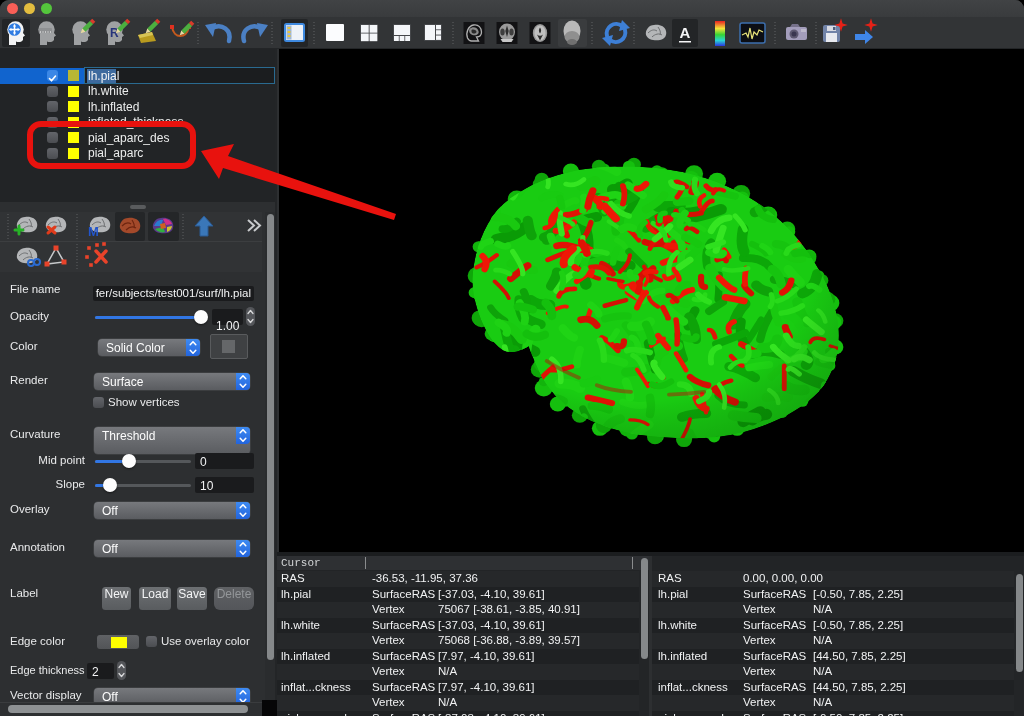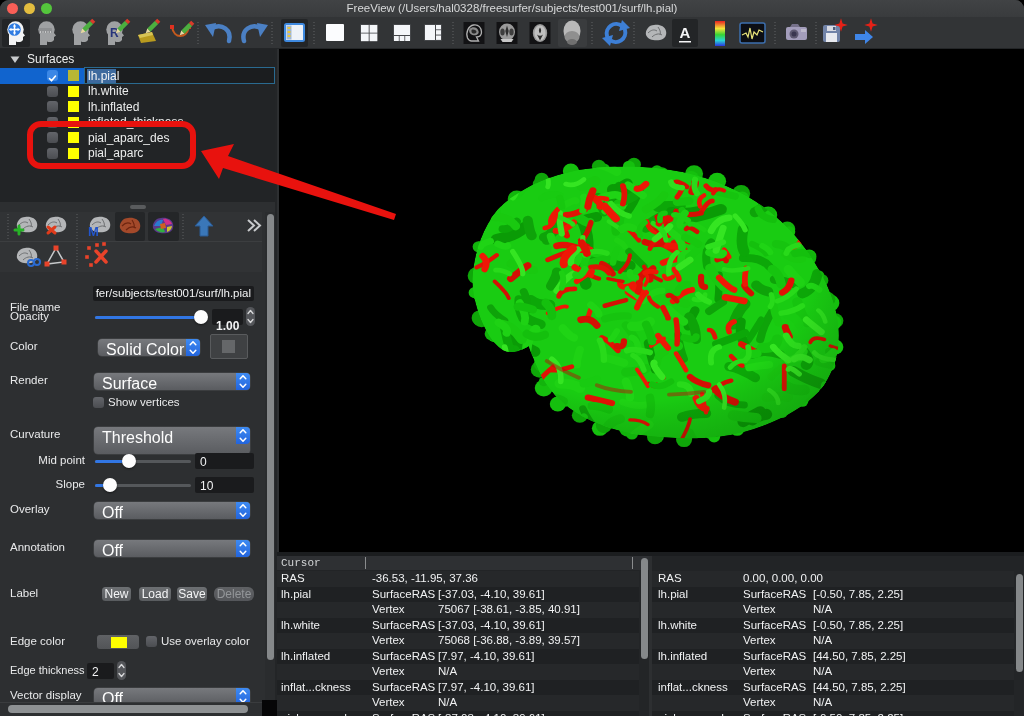--- a/index.html
+++ b/index.html
@@ -13,40 +13,39 @@
 #toolbar{left:0;top:17px;width:1024px;height:32px;background:#323436;border-bottom:1px solid #232527;}
 #lpanel{left:0;top:49px;width:277px;height:667px;background:#2d2f31;border-right:2px solid #232527;}
 #tree{left:0;top:0;width:275px;height:153px;background:#222426;}
 .trow{left:0;width:275px;height:15.5px;color:#eceded;font-size:12px;}
 .cb{position:absolute;width:11px;height:11px;border-radius:3px;background:linear-gradient(#63656a,#4b4d51);left:47px;top:2px;}
 .sw{position:absolute;width:11px;height:11px;left:68px;top:2px;background:#ffff00;}
 .tlabel{position:absolute;left:88px;top:0.5px;}
 .lab{color:#e9eaeb;font-size:11.5px;}
 .vbox{background:#1a1b1d;color:#f2f3f4;font-size:12px;border-radius:2px;}
 .combo{border-radius:4px;background:linear-gradient(#77797d,#5a5c60);box-shadow:0 0 0 0.5px #4a4c4e;}
-.combotext{position:absolute;left:8px;top:1.5px;color:#fdfdfd;font-size:16px;}
+.combotext{position:absolute;left:8px;top:1.5px;color:#fdfdfd;font-size:12px;}
 .combocap{position:absolute;right:0;top:0;width:14px;border-radius:0 4px 4px 0;background:linear-gradient(#3e8bf2,#2264dd);}
 .knob{width:14px;height:14px;border-radius:50%;background:#fdfdfd;box-shadow:0 1px 2px rgba(0,0,0,0.5);}
-.btn{position:absolute;height:14px;border-radius:3.5px;background:linear-gradient(#6d7073,#595c5f);color:#f4f5f6;font-size:12px;text-align:center;line-height:14px;}
+.btn{position:absolute;height:23px;border-radius:3.5px;background:linear-gradient(#6d7073,#595c5f);color:#f4f5f6;font-size:12px;text-align:center;line-height:14px;}
 .ckb{position:absolute;width:11px;height:11px;border-radius:3px;background:linear-gradient(#63656a,#4b4d51);}
 #view{left:279px;top:49px;width:745px;height:503px;background:#000;}
 #botsplit{left:277px;top:552px;width:747px;height:4px;background:#1b1d1f;}
 .ipanel{top:556px;height:160px;background:#222426;overflow:hidden;}
 .hdr{position:absolute;left:0;top:0;width:100%;height:14px;background:#2e3033;color:#d3d5d7;font-size:11px;font-family:Liberation Mono, monospace;}
 .irow{position:absolute;width:100%;height:15.5px;font-size:11.5px;color:#f1f2f3;white-space:nowrap;}
 .c1{position:absolute;top:1px;}
 </style>
 </head>
 <body>
 <div id="win">
 <div class="abs" id="titlebar">
       <div class="abs tl" style="left:7px;background:#f95f57;"></div>
       <div class="abs tl" style="left:24px;background:#e3bd3f;"></div>
       <div class="abs tl" style="left:41px;background:#54c53c;"></div>
-      <div class="abs" id="title">FreeView (/Users/hal0328/freesurfer/subjects/test001/surf/lh.pial)</div>
     </div>
 <div class="abs" id="toolbar">
       <svg class="abs" width="1024" height="32" style="left:0;top:0;" viewBox="0 0 1024 32">
         <line x1="198" y1="5" x2="198" y2="27" stroke="#606264" stroke-width="1" stroke-dasharray="1,2"></line>
         <line x1="272" y1="5" x2="272" y2="27" stroke="#606264" stroke-width="1" stroke-dasharray="1,2"></line>
         <line x1="314" y1="5" x2="314" y2="27" stroke="#606264" stroke-width="1" stroke-dasharray="1,2"></line>
         <line x1="453" y1="5" x2="453" y2="27" stroke="#606264" stroke-width="1" stroke-dasharray="1,2"></line>
         <line x1="592" y1="5" x2="592" y2="27" stroke="#606264" stroke-width="1" stroke-dasharray="1,2"></line>
         <line x1="634" y1="5" x2="634" y2="27" stroke="#606264" stroke-width="1" stroke-dasharray="1,2"></line>
         <line x1="775" y1="5" x2="775" y2="27" stroke="#606264" stroke-width="1" stroke-dasharray="1,2"></line>
@@ -643,26 +642,20 @@
 <path d="M406,184 Q415,188 419,191" stroke="#17c80f" stroke-width="7.9" fill="none" stroke-linecap="round"></path>
 <path d="M354,174 Q348,171 343,175" stroke="#1dd013" stroke-width="8.0" fill="none" stroke-linecap="round"></path>
 <path d="M306,218 Q302,227 297,224" stroke="#1dd013" stroke-width="7.2" fill="none" stroke-linecap="round"></path>
 <path d="M194,225 C196,195 208,160 232,142 C252,127 272,118 295,113 C318,108 352,107 380,110 C412,114 442,124 468,140 C495,157 515,178 530,202 C544,224 554,246 558,270 C562,295 558,318 548,336 C538,354 520,368 500,378 C482,387 462,394 440,397 C415,400 385,399 355,394 C330,389 308,380 290,366 C275,354 264,338 258,322 C254,312 252,306 250,300 C244,304 236,308 228,306 C216,302 206,284 199,262 C195,248 193,237 194,225 Z" fill="url(#vig)"></path>
 </g>
       </g>
     </svg>
 <div class="abs" id="botsplit"></div>
 <div class="abs" id="lpanel">
 <div class="abs" id="tree">
-        <div class="abs trow" style="top:3px;">
-          <svg class="abs" style="left:10px;top:3px;" width="10" height="9">
-            <path d="M0.5,1.5 h9 l-4.5,6.5 Z" fill="#c9cbcd"></path>
-          </svg>
-          <span class="abs" style="left:27px;top:0;">Surfaces</span>
-        </div>
         <div class="abs" style="left:0;top:18.5px;width:275px;height:16.5px;background:#1164ce;"></div>
         <div class="abs" style="left:47px;top:21px;width:11px;height:11px;border-radius:3px;background:#3b87e6;"><svg width="11" height="11">
             <path d="M2.5,5.5 l2,2.3 L8.5,3" stroke="#fff" stroke-width="1.6" fill="none" stroke-linecap="round" stroke-linejoin="round"></path>
           </svg></div>
         <div class="abs" style="left:68px;top:21px;width:11px;height:11px;background:#b7b734;"></div>
         <div class="abs" style="left:84px;top:18px;width:191px;height:17px;background:#1b1d1f;border:1.5px solid #2a6a90;"></div>
         <div class="abs" style="left:87px;top:19.5px;width:29px;height:14px;background:#3d6a9e;"></div>
         <div class="abs" style="left:88px;top:19.5px;font-size:12px;color:#f2f3f4;">lh.pial</div>
         <div class="abs trow" style="top:34.8px;">
           <div class="cb"></div>
@@ -742,30 +735,30 @@
         <rect x="53.5" y="33.5" width="5" height="5" fill="#e8432a"></rect>
         <rect x="44.5" y="49.5" width="5" height="5" fill="#e8432a"></rect>
         <rect x="61.5" y="47.5" width="5" height="5" fill="#e8432a"></rect>
         <path d="M96,39 l10,11 M106,39 l-10,11" stroke="#e8432a" stroke-width="3.5" stroke-linecap="round"></path>
         <rect x="87.2" y="34.2" width="3.6" height="3.6" fill="#e8432a"></rect>
         <rect x="95.2" y="31.2" width="3.6" height="3.6" fill="#e8432a"></rect>
         <rect x="85.2" y="43.2" width="3.6" height="3.6" fill="#e8432a"></rect>
         <rect x="89.2" y="51.2" width="3.6" height="3.6" fill="#e8432a"></rect>
         <rect x="102.2" y="30.2" width="3.6" height="3.6" fill="#e8432a"></rect>
       </svg>
-<div class="abs lab" style="left:10px;top:252px;">File name</div>
+<div class="abs lab" style="left:10px;top:234px;">File name</div>
       <div class="abs vbox" style="left:93px;top:237px;width:161px;height:15px;overflow:hidden;">
         <div style="position:absolute;right:3px;top:1px;white-space:nowrap;font-size:11.5px;padding-left:28px;">fer/subjects/test001/surf/lh.pial</div>
       </div>
       <div class="abs lab" style="left:10px;top:261px;">Opacity</div>
       <div class="abs" style="left:95px;top:266.5px;width:112px;height:3px;border-radius:1.5px;background:#55585b;"></div>
       <div class="abs" style="left:95px;top:266.5px;width:106px;height:3px;border-radius:1.5px;background:#3176e4;"></div>
       <div class="abs knob" style="left:194px;top:261px;"></div>
       <div class="abs vbox" style="left:212px;top:260px;width:31px;height:16px;">
-        <div style="position:absolute;left:4px;top:10px;font-weight:bold;">1.00</div>
+        <div style="position:absolute;left:4px;top:10px;">1.00</div>
       </div>
       <div class="abs" style="left:246px;top:258px;width:9px;height:19px;background:#54565a;border-radius:4.5px;"><svg width="9" height="19" viewBox="0 0 9 19">
           <path d="M2,6.5 L4.5,3.5 L7,6.5" fill="none" stroke="#d8d9da" stroke-width="1.3" stroke-linecap="round" stroke-linejoin="round"></path>
           <path d="M2,12.5 L4.5,15.5 L7,12.5" fill="none" stroke="#d8d9da" stroke-width="1.3" stroke-linecap="round" stroke-linejoin="round"></path>
         </svg></div>
       <div class="abs lab" style="left:10px;top:291px;">Color</div>
       <div class="abs combo" style="left:98px;top:290px;width:102px;height:17px;">
         <div class="combotext">Solid Color</div>
         <div class="combocap" style="height:17px;"><svg width="14" height="17" viewBox="0 0 14 17">
             <path d="M4.2,5.7 L7,2.7 L9.8,5.7" fill="none" stroke="#fff" stroke-width="1.5" stroke-linecap="round" stroke-linejoin="round"></path>

